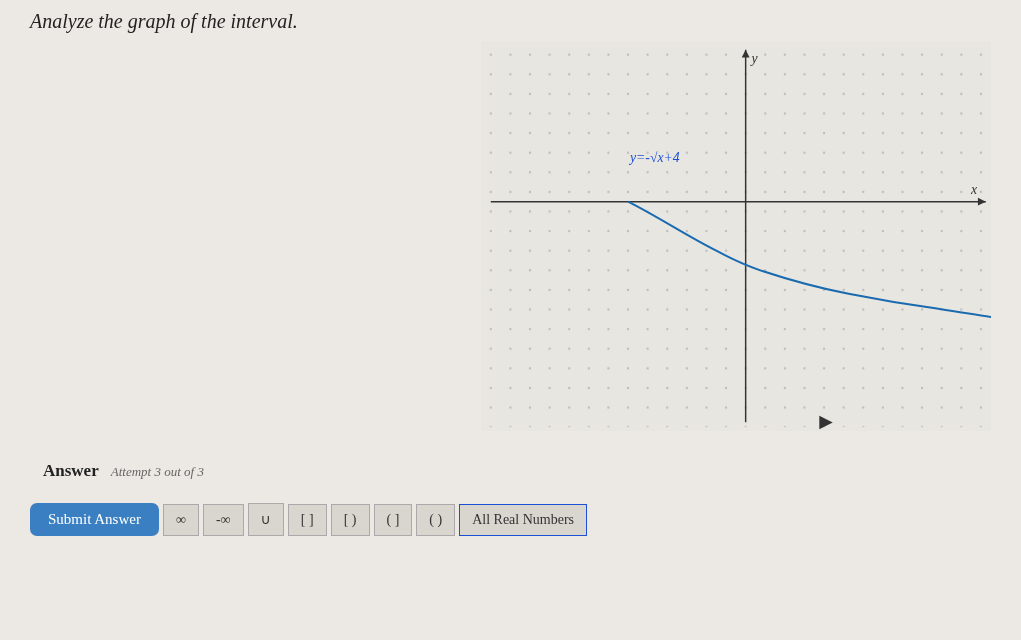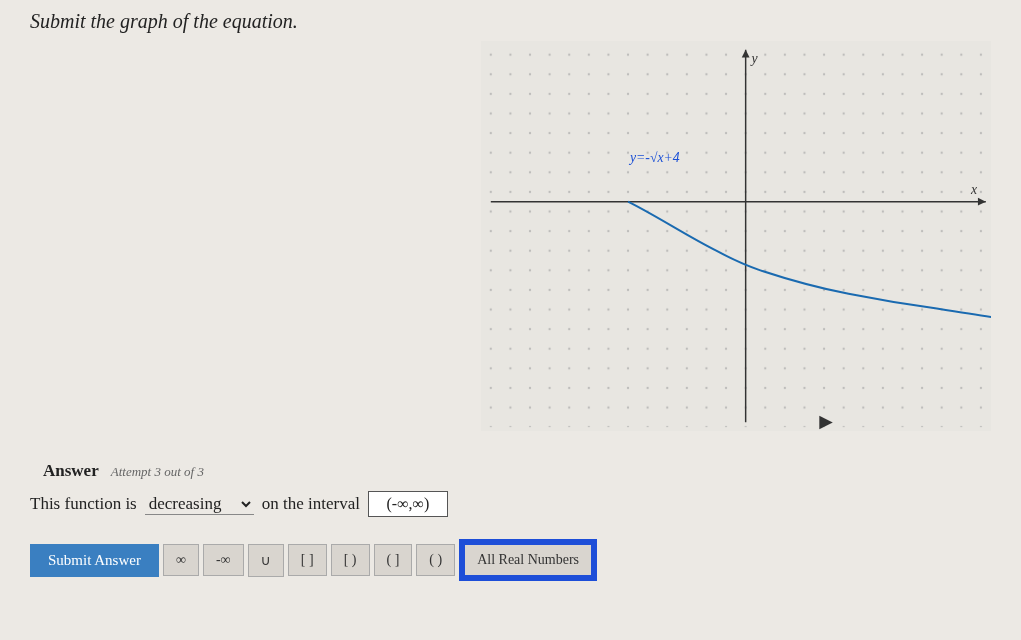--- a/index.html
+++ b/index.html
@@ -114,52 +114,52 @@
       margin-top: 22px;
     }
 
     .btn-submit {
       background: #3a7fc1;
       color: #fff;
       border: none;
       padding: 8px 18px;
       font-size: 15px;
       cursor: pointer;
-      border-radius: 0;
+      border-radius: 7px;
       font-family: Georgia, serif;
     }
 
     .btn-symbol {
       background: #d9d5cf;
       color: #333;
       border: 1px solid #aaa;
       padding: 7px 12px;
       font-size: 14px;
       cursor: pointer;
       font-family: Georgia, serif;
       min-width: 36px;
       text-align: center;
     }
 
     .btn-allreal {
       background: #d9d5cf;
       color: #333;
-      border: 6px solid #1d4ed8;
+      border: 1px solid #1d4ed8;
       padding: 7px 12px;
       font-size: 14px;
       cursor: pointer;
       font-family: Georgia, serif;
     }
   </style>
 </head>
 <body>
 
 <div class="page-container">
 
-  <div class="instruction-text">Submit the graph of the equation.</div>
+  <div class="instruction-text">Analyze the graph of the interval.</div>
 
   <div class="main-content">
 
     <div class="left-panel">
       
     </div>
 
     <div class="graph-area">
       <svg class="graph-svg" viewBox="0 0 520 390" xmlns="http://www.w3.org/2000/svg">
 
@@ -203,33 +203,20 @@
 
   </div>
 
   <div class="answer-section">
     <div class="answer-label">
       <strong>Answer</strong>
       &nbsp;
       <span class="answer-attempt">Attempt 3 out of 3</span>
     </div>
 
-    <div class="function-description">
-      <span>This function is</span>
-
-      <select class="dropdown-select">
-        <option value="increasing">increasing</option>
-        <option value="decreasing" selected="">decreasing</option>
-        <option value="constant">constant</option>
-      </select>
-
-      <span>on the interval</span>
-
-      <div class="interval-box">(-∞,∞)</div>
-    </div>
 
     <div class="buttons-row">
       <button class="btn-submit">Submit Answer</button>
       <button class="btn-symbol">∞</button>
       <button class="btn-symbol">-∞</button>
       <button class="btn-symbol">∪</button>
       <button class="btn-symbol">[ ]</button>
       <button class="btn-symbol">[ )</button>
       <button class="btn-symbol">( ]</button>
       <button class="btn-symbol">( )</button>

